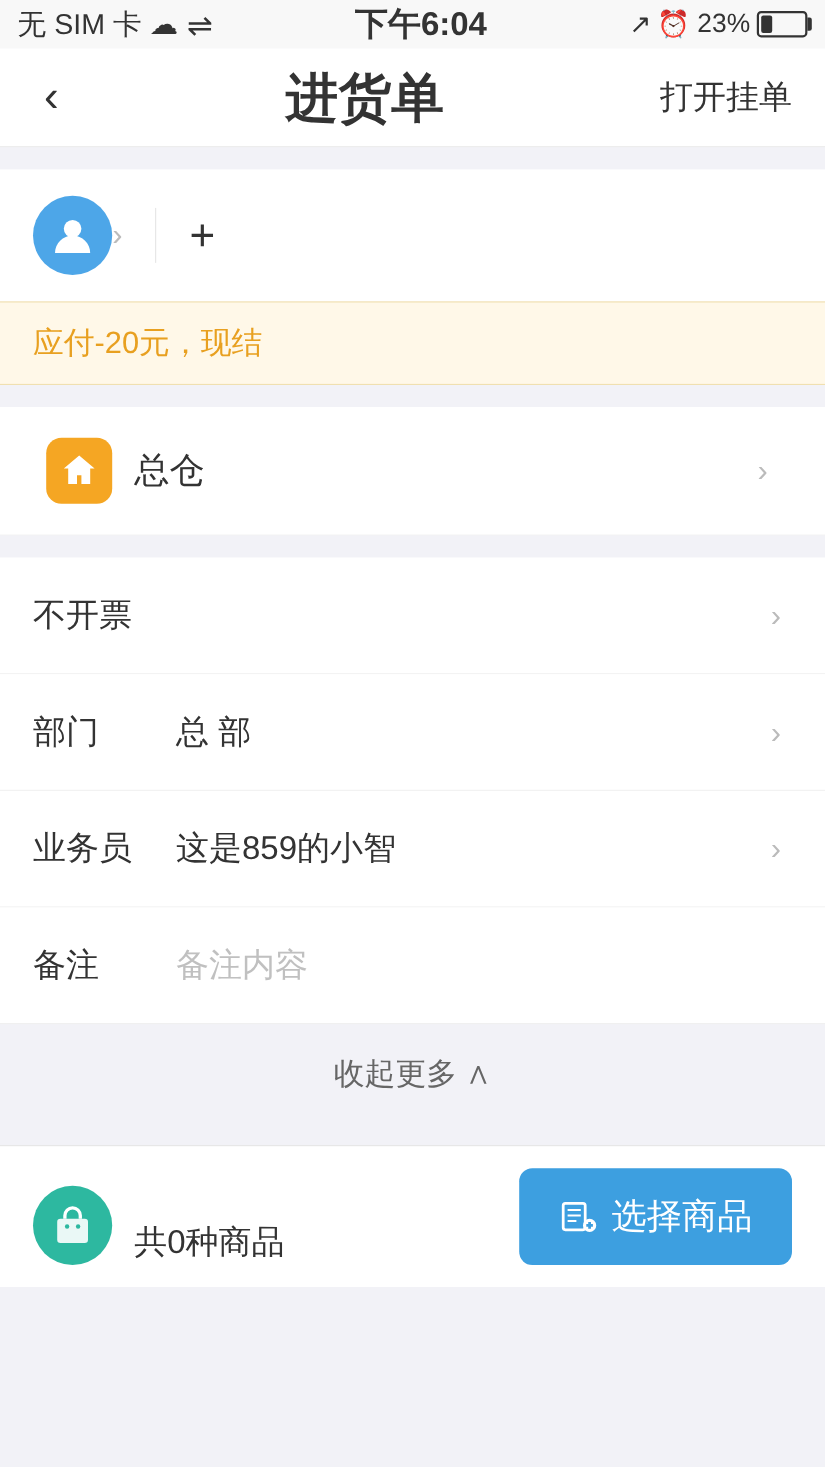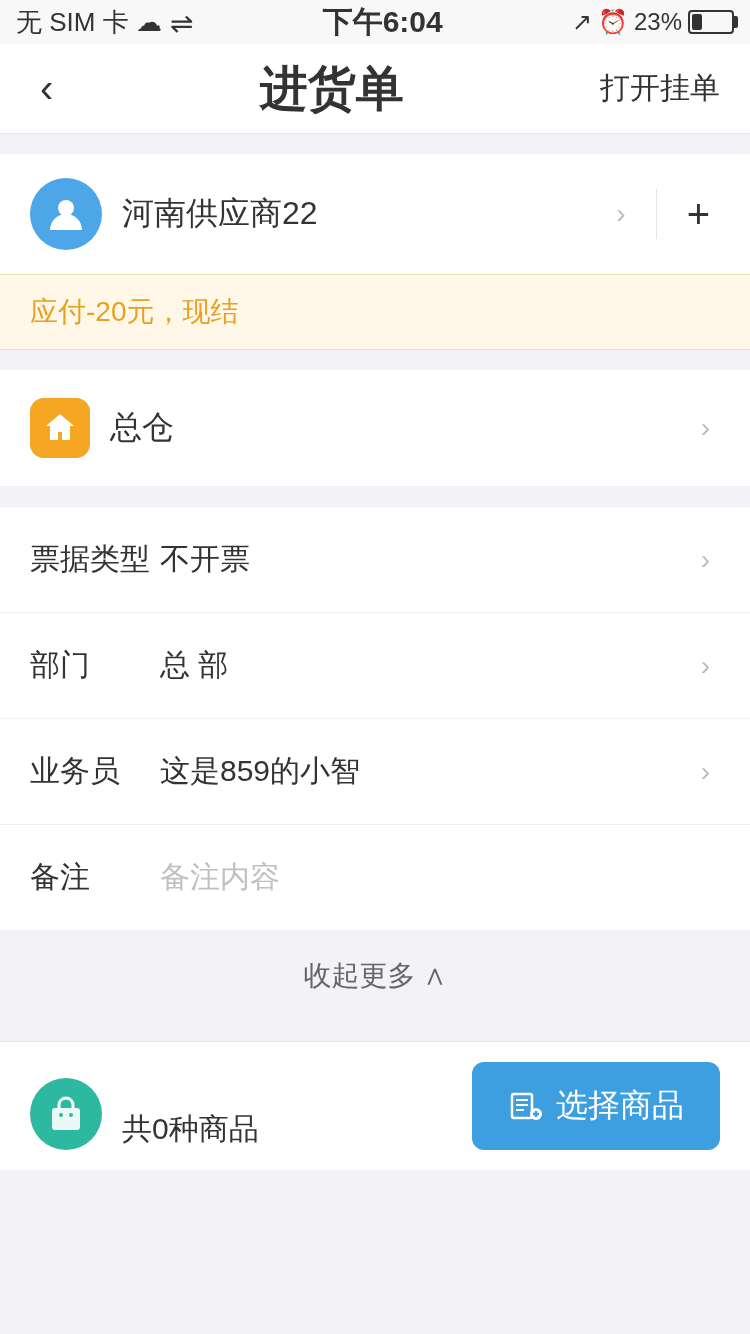--- a/index.html
+++ b/index.html
@@ -117,21 +117,21 @@
       font-size: 28px;
       color: #e8a020;
       border-top: 1px solid #f0e0b0;
       border-bottom: 1px solid #f0e0b0;
     }
 
     
     .warehouse-row {
       display: flex;
       align-items: center;
-      padding: 28px 30px;
+      padding: 28px 42px;
       background: #fff;
       border-bottom: 1px solid #f0f0f0;
     }
     .warehouse-icon {
       width: 60px;
       height: 60px;
       border-radius: 14px;
       background: #f5a623;
       display: flex;
       align-items: center;
@@ -288,21 +288,20 @@
 
 <div class="section-gap"></div>
 
 <div class="card supplier-row">
   <div class="supplier-avatar">
     <svg width="44" height="44" viewBox="0 0 44 44" fill="none">
       <circle cx="22" cy="16" r="8" fill="white"></circle>
       <path d="M6 38c0-8.837 7.163-16 16-16s16 7.163 16 16" fill="white"></path>
     </svg>
   </div>
-  <span class="supplier-name">河南供应商22</span>
   <span class="chevron-right">›</span>
   <div class="divider-line"></div>
   <span class="add-btn">+</span>
 </div>
 
 <div class="notice-banner">
   <span>应付-20元，现结</span>
 </div>
 
 <div class="section-gap"></div>
@@ -315,21 +314,20 @@
   </div>
   <span class="warehouse-label">总仓</span>
   <span class="chevron-right">›</span>
 </div>
 
 <div class="section-gap"></div>
 
 <div class="card">
 
   <div class="form-row">
-    <span class="form-label">票据类型</span>
     <span class="form-value">不开票</span>
     <span class="chevron-right">›</span>
   </div>
 
   <div class="form-row">
     <span class="form-label">部门</span>
     <span class="form-value">总 部</span>
     <span class="chevron-right">›</span>
   </div>
 

